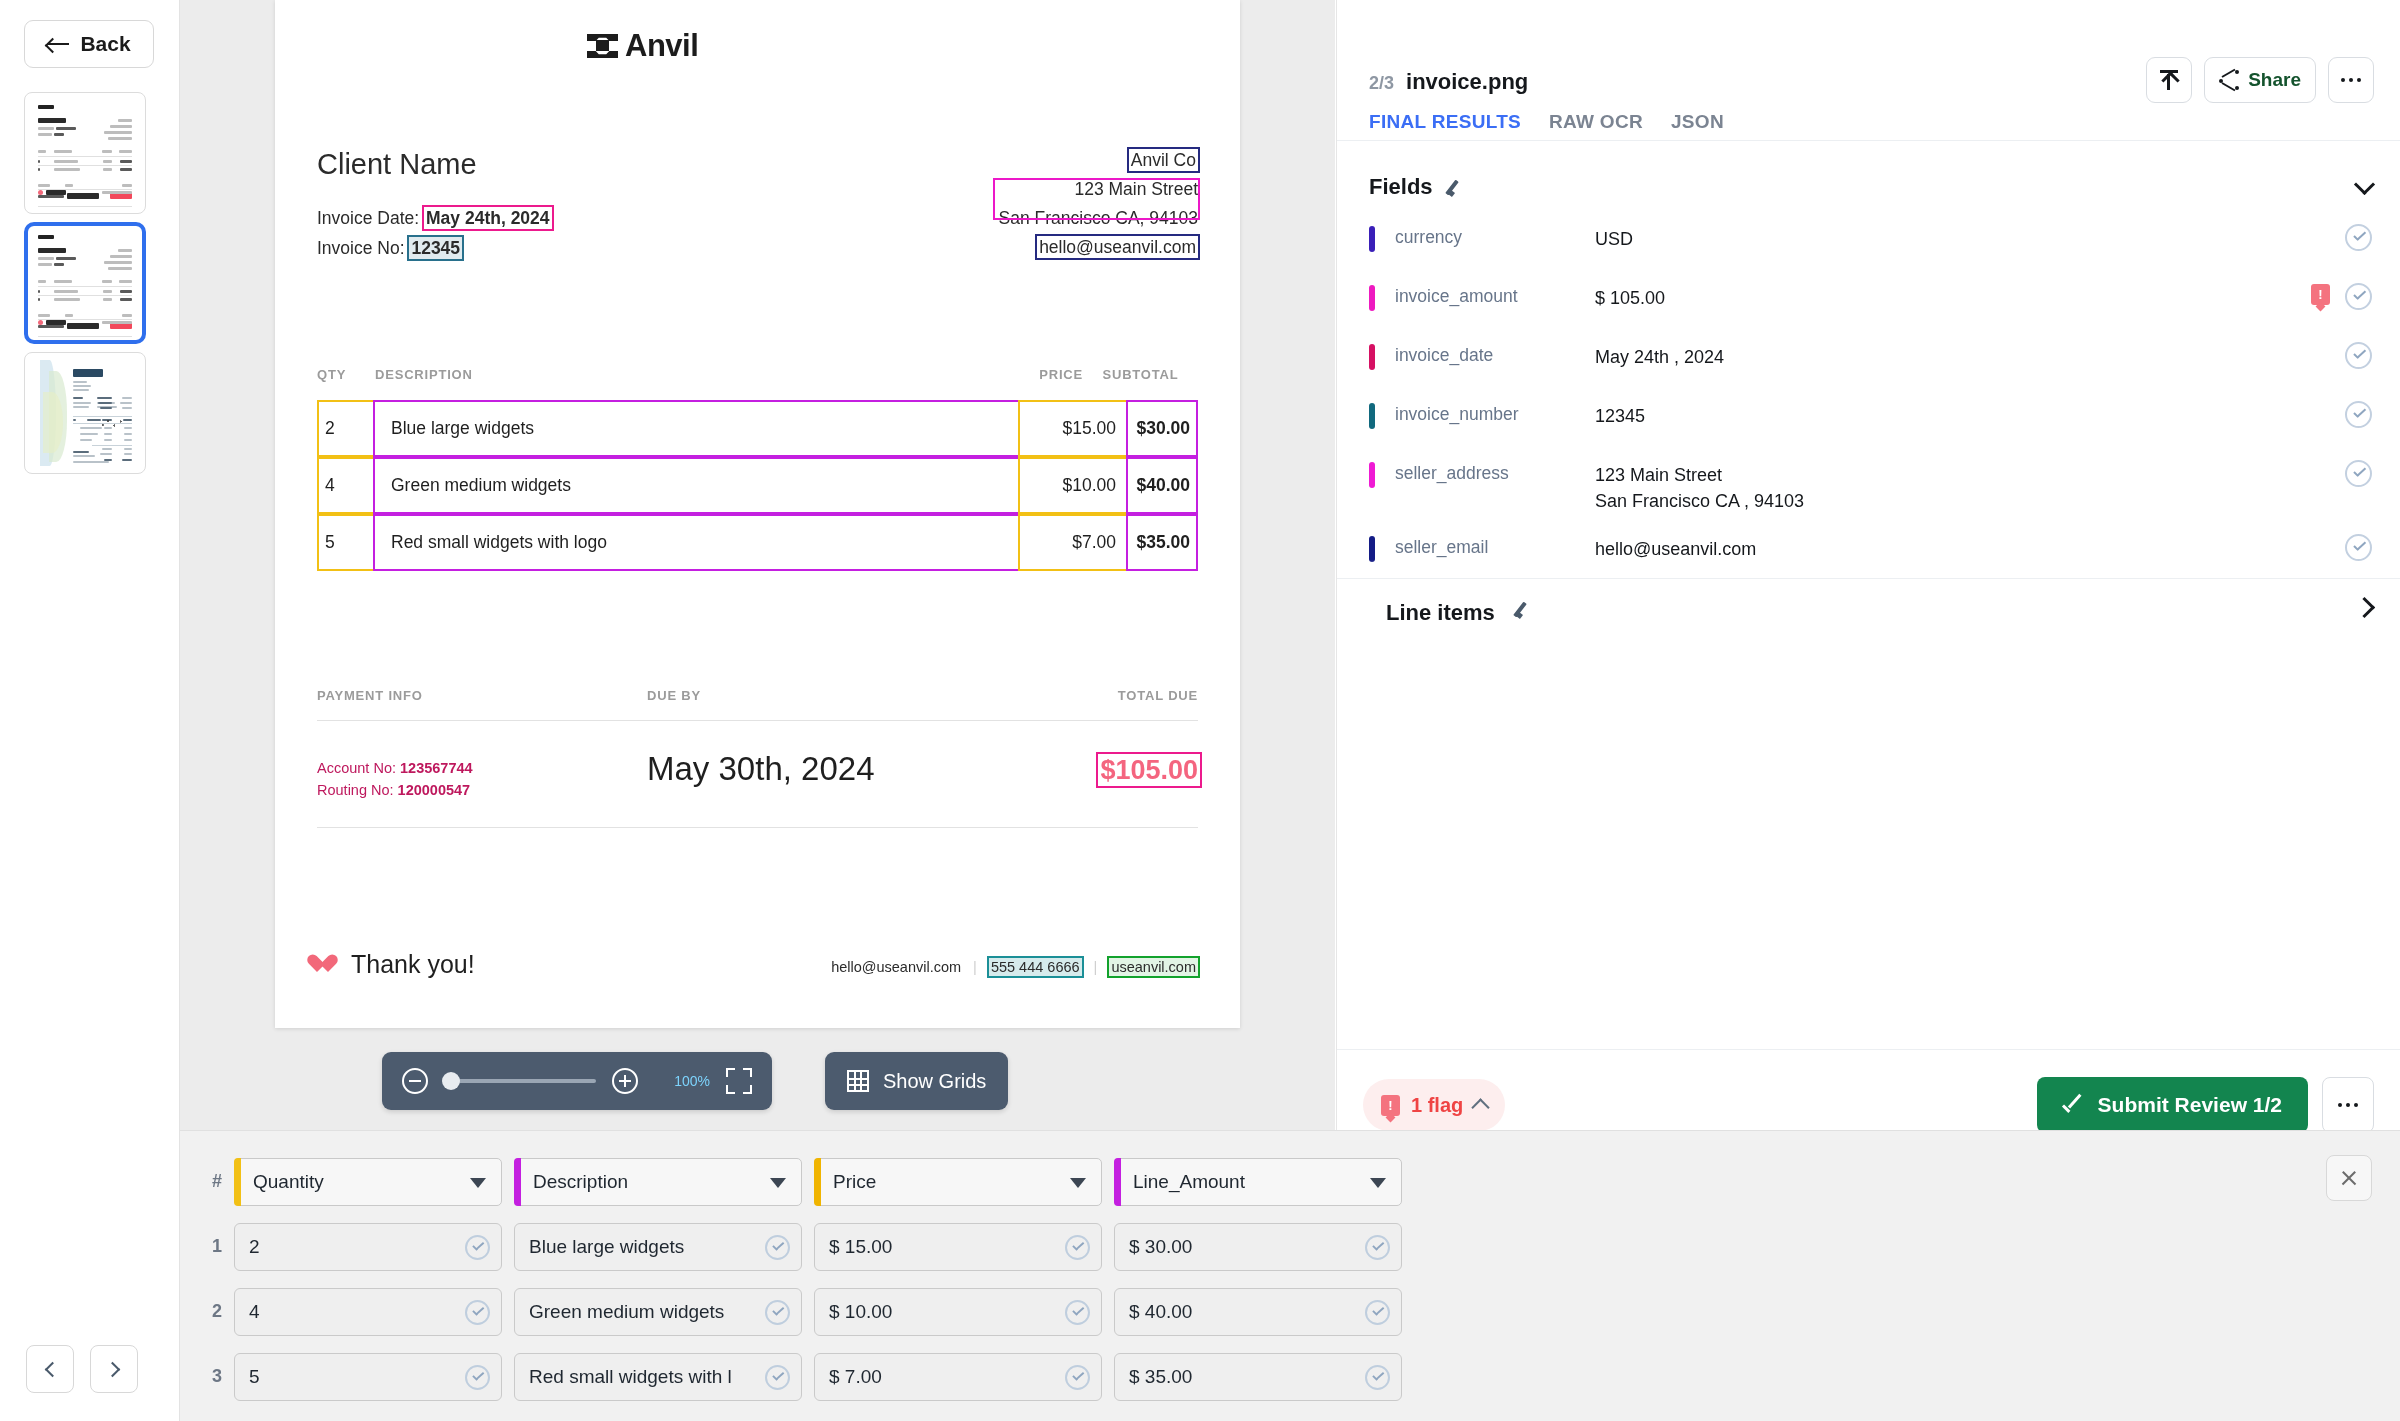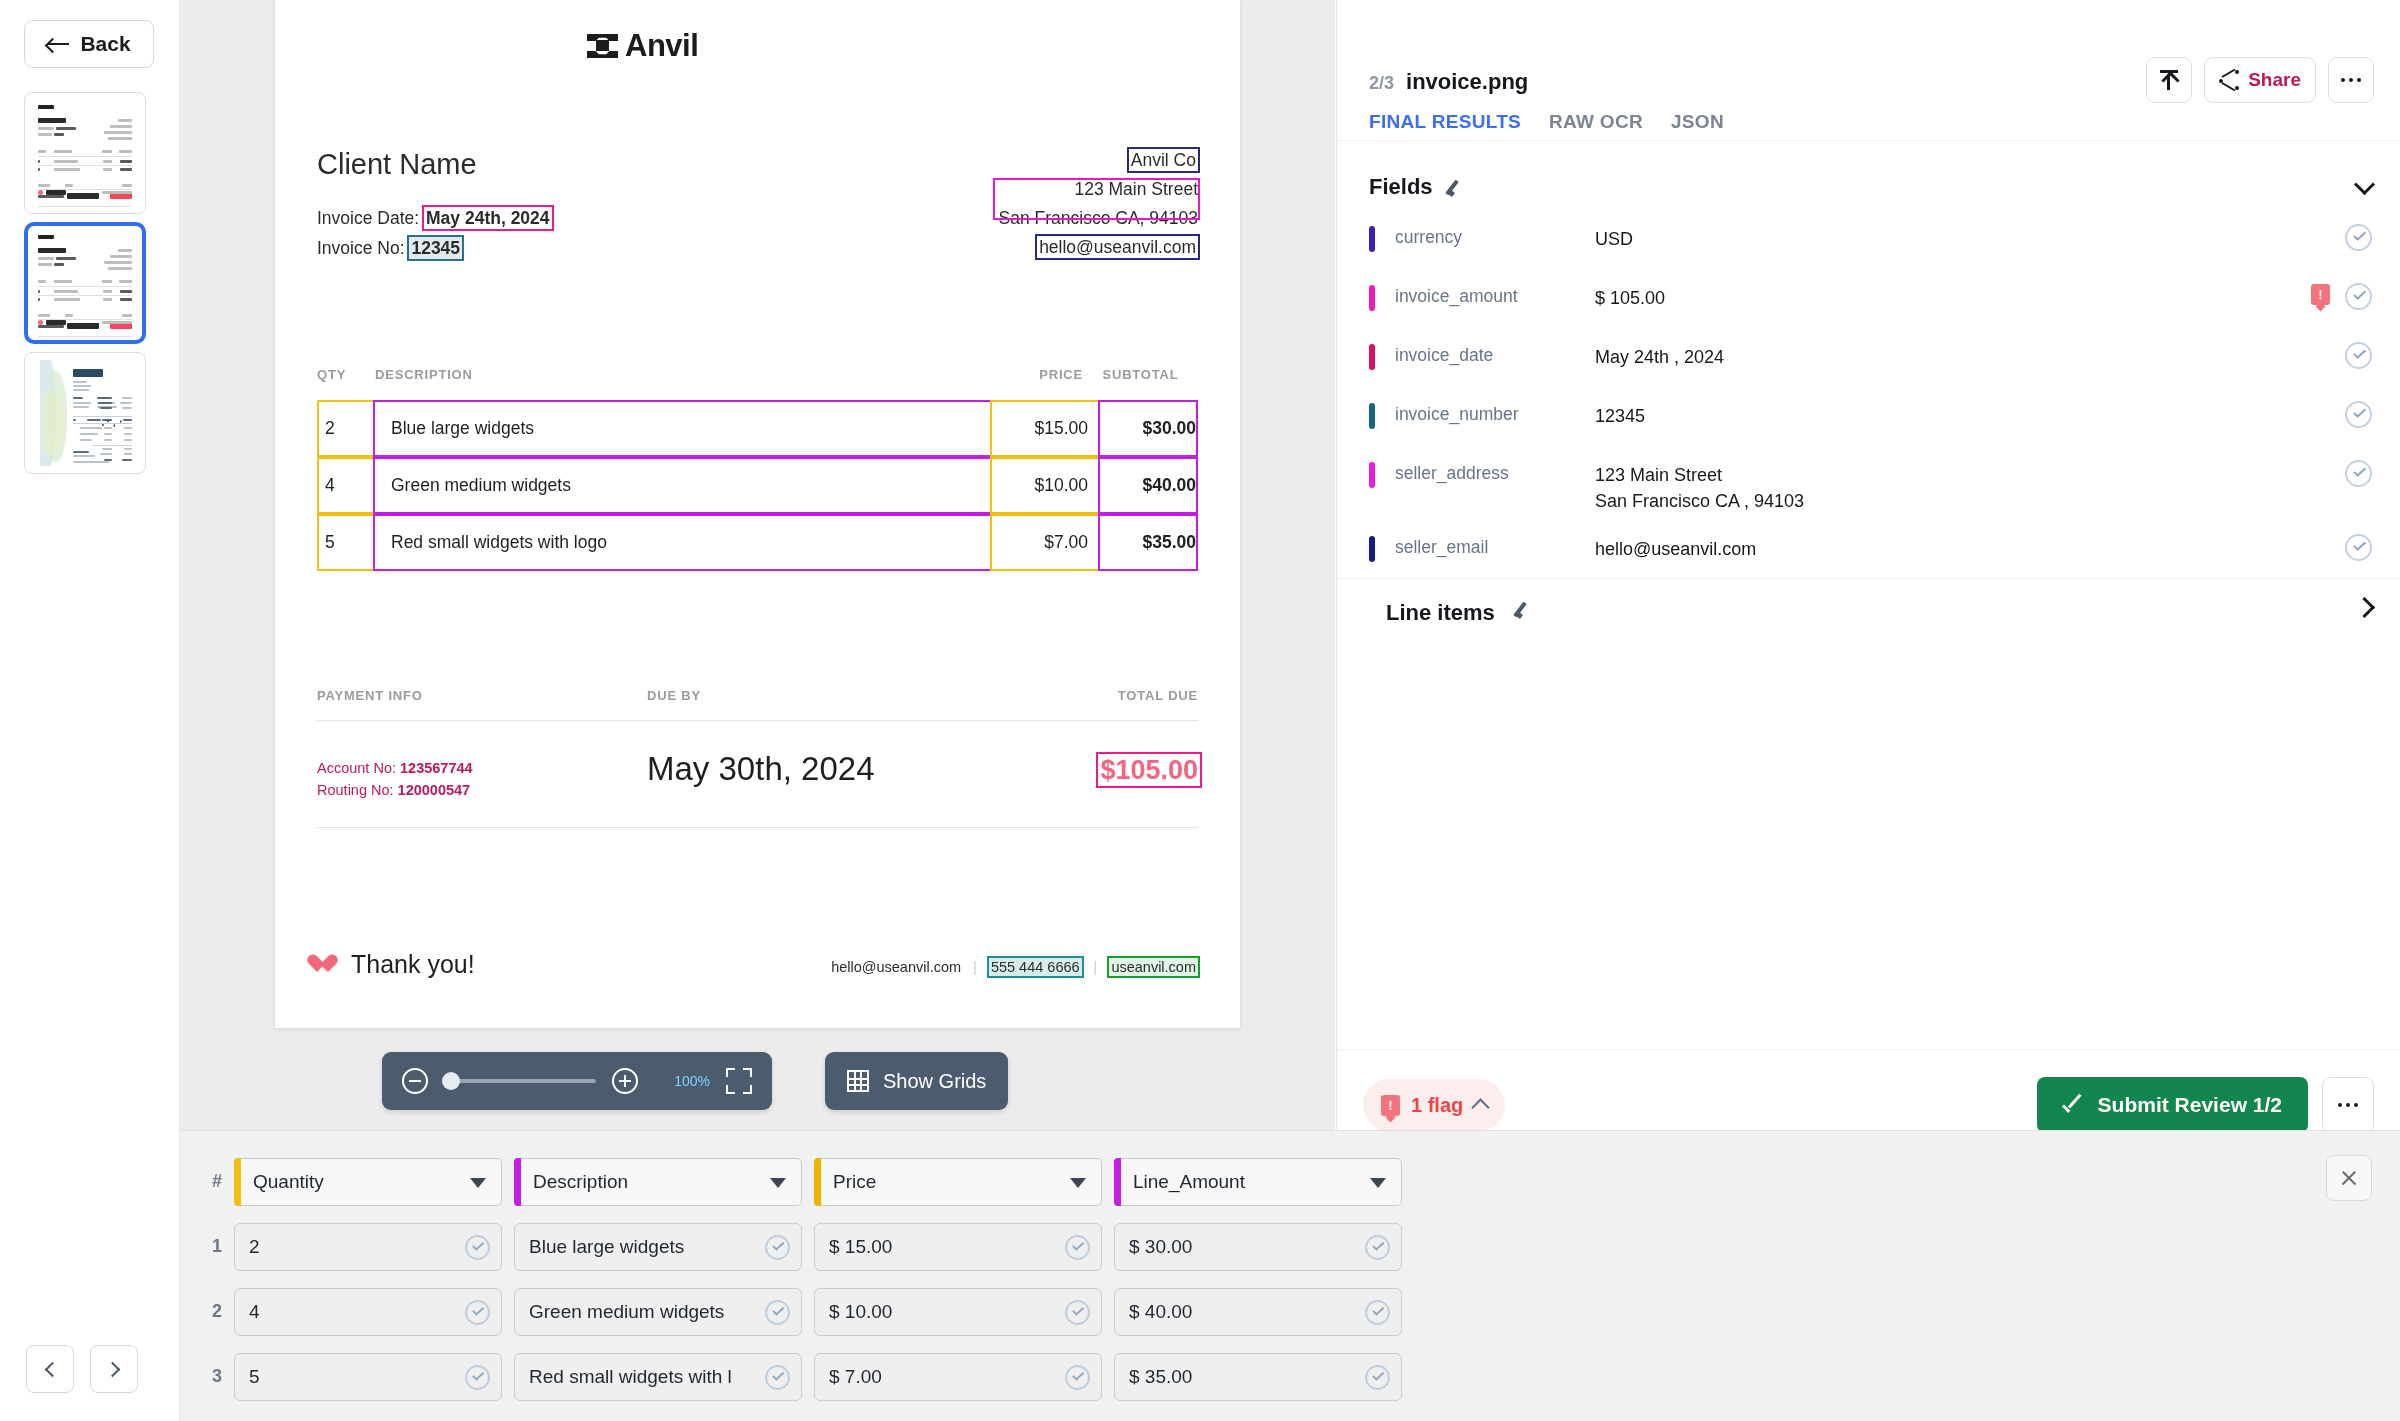--- a/index.html
+++ b/index.html
@@ -121,21 +121,21 @@
   .tbl-head { position:absolute; left: 42px; right: 42px; top: 367px; display:flex; font-size: 13px; letter-spacing:.8px; color:#9b9b9b; font-weight:700;}
   .tbl-head .c-qty  { width: 58px; }
   .tbl-head .c-desc { flex: 1; }
   .tbl-head .c-price{ width: 110px; text-align: right; }
   .tbl-head .c-sub  { width: 115px; text-align: center; }
 
   .lrow { position: absolute; left: 42px; right: 42px; height: 57px; display:flex; align-items: center; font-size: 17.5px; color:#1f1f1f;}
   .lrow .c-qty  { width: 58px; padding-left: 6px; border: 2px solid #f2c015; border-bottom-color:#f2c015; align-self:stretch; display:flex; align-items:center; margin-right:-2px;}
   .lrow .c-desc { flex:1; padding-left: 16px; border: 2px solid #c41fe0; align-self:stretch; display:flex; align-items:center; }
   .lrow .c-price{ width: 110px; text-align:right; padding-right: 10px; border:2px solid #f2c015; align-self:stretch; display:flex; align-items:center; justify-content:flex-end; margin-left:-2px;}
-  .lrow .c-sub  { width: 100px; text-align:right; font-weight:700; border:2px solid #c41fe0; align-self:stretch; display:flex; align-items:center; justify-content:flex-end; margin-left:-2px;}
+  .lrow .c-sub  { width: 72px; text-align:right; padding-right: 6px; font-weight:700; border:2px solid #c41fe0; align-self:stretch; display:flex; align-items:center; justify-content:flex-end; margin-left:-2px;}
   .lrow.r1 { top: 400px; }
   .lrow.r2 { top: 457px; }
   .lrow.r3 { top: 514px; }
 
   .pay-head { position:absolute; left: 42px; right: 42px; top: 688px; display:flex; font-size: 13px; letter-spacing:.8px; color:#9b9b9b; font-weight:700;}
   .pay-head .p1 { width: 330px; }
   .pay-head .p2 { flex:1; }
   .pay-head .p3 { width: 160px; text-align:right; }
   .rule { position:absolute; left: 42px; right: 42px; height: 1px; background:#e2e2e2; }
   .rule.r-top { top: 720px; }
@@ -189,21 +189,21 @@
     background:#fff; border-left: 1px solid #e6e6e6;
   }
   .rp-head { position:relative; height: 92px; margin-top: 39px; }
   .rp-title { position:absolute; left: 32px; top: 30px; display:flex; align-items:baseline; gap:12px;}
   .rp-count { font-size: 18px; color:#8e97a3; font-weight:700;}
   .rp-file { font-size: 22px; font-weight:700; color:#15181c;}
   .rp-actions { position:absolute; right: 26px; top: 18px; display:flex; gap: 12px; align-items:center;}
   .icon-btn { height: 46px; min-width: 46px; border:1px solid #d9dde2; border-radius:9px; background:#fff;
               display:flex; align-items:center; justify-content:center; gap:9px; padding: 0 14px; cursor:pointer;}
   .icon-btn.sq { padding: 0; width: 46px; }
-  .share-lbl { font-size: 19px; color:#be185d; font-weight:600;}
+  .share-lbl { font-size: 19px; color:#14532d; font-weight:600;}
   .dots { display:flex; gap:3.5px; }
   .dots i { width:4.5px; height:4.5px; background:#15181c; border-radius:50%;}
   .upload-ico { width: 18px; height: 20px; position:relative;}
   .upload-ico:before { content:""; position:absolute; left:7px; top:4px; width:3px; height:16px; background:#15181c;}
   .upload-ico:after { content:""; position:absolute; left:3.5px; top:4px; width:10px; height:10px;
       border-left:3px solid #15181c; border-top:3px solid #15181c; transform: rotate(45deg);}
   .upload-bar { position:absolute; left:0; top:0; width:18px; height:3px; background:#15181c;}
   .share-ico { width:20px; height:20px; position:relative;}
   .share-ico i { position:absolute; background:#15181c; }
   .share-ico .n1 { left:0; top:9px; width:4px; height:4px; border-radius:50%; }

